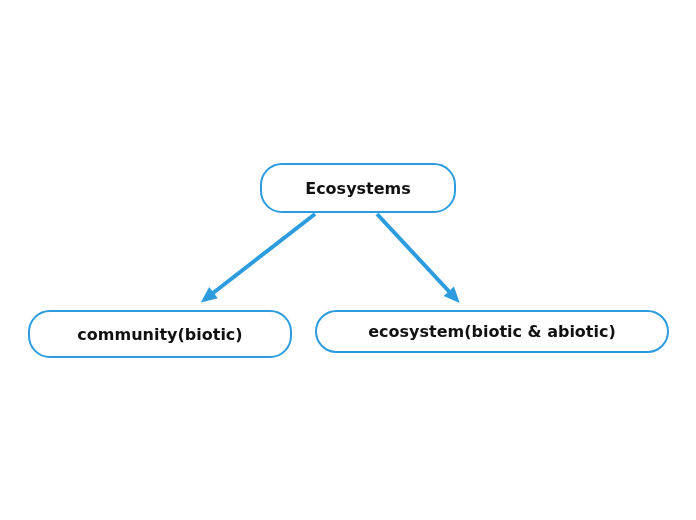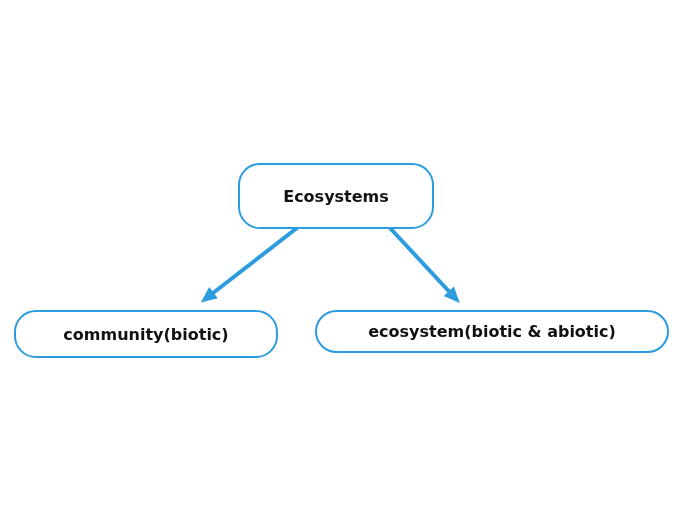--- a/index.html
+++ b/index.html
@@ -41,22 +41,22 @@
     justify-content: center;
     background: var(--node-fill);
     border: 2px solid var(--accent);
     border-radius: 22px;
     color: var(--text);
     font-weight: 700;
     font-size: 16px;
     white-space: nowrap;
     cursor: default;
   }
-  .node-root  { left: 238px; top: 163px; width: 196px; height: 66px; }
-  .node-left  { left: 14px;  top: 310px; width: 264px; height: 48px; }
+  .node-root  { left: 260px; top: 163px; width: 196px; height: 50px; }
+  .node-left  { left: 28px;  top: 310px; width: 264px; height: 48px; }
   .node-right { left: 315px; top: 310px; width: 354px; height: 43px; }
 </style>
 </head>
 <body>
 
 <div class="canvas">
 
   <svg class="connectors" width="696" height="520" viewBox="0 0 696 520" xmlns="http://www.w3.org/2000/svg">
     <defs>
       <marker id="arrowhead" markerUnits="userSpaceOnUse" markerWidth="18" markerHeight="16" viewBox="0 0 18 16" refX="13" refY="8" orient="auto">

